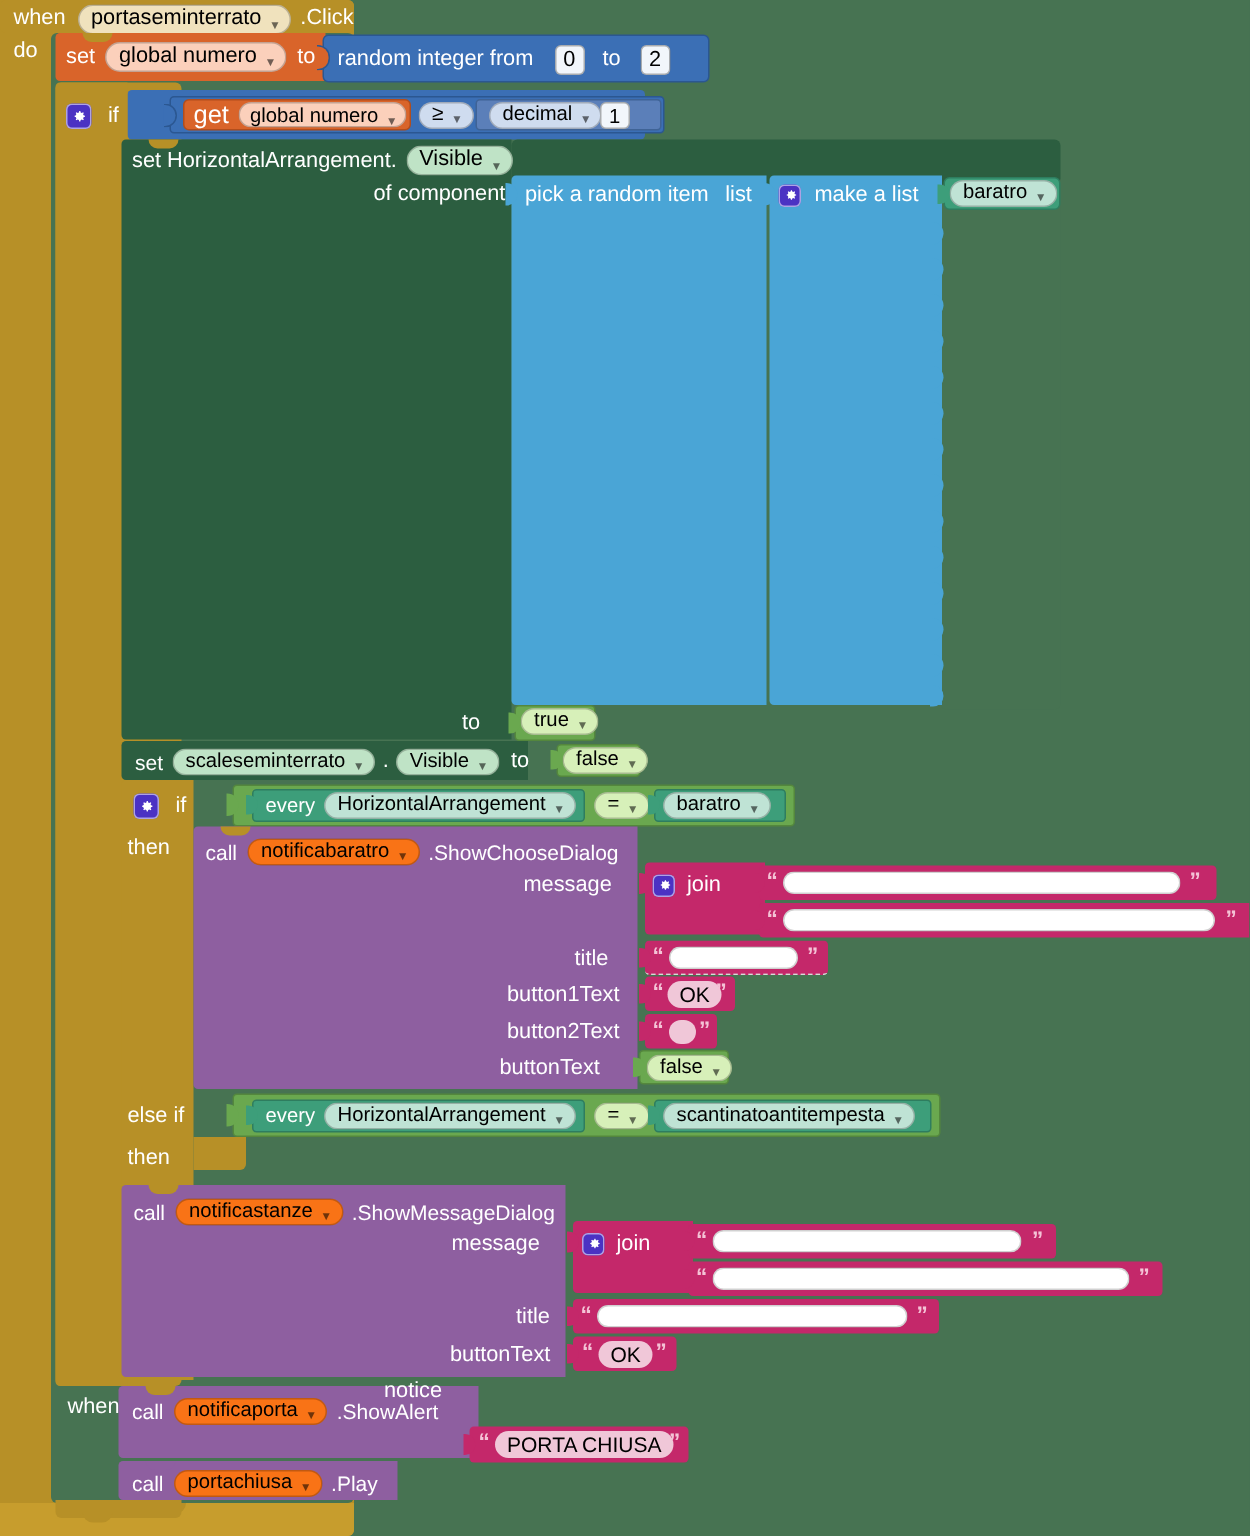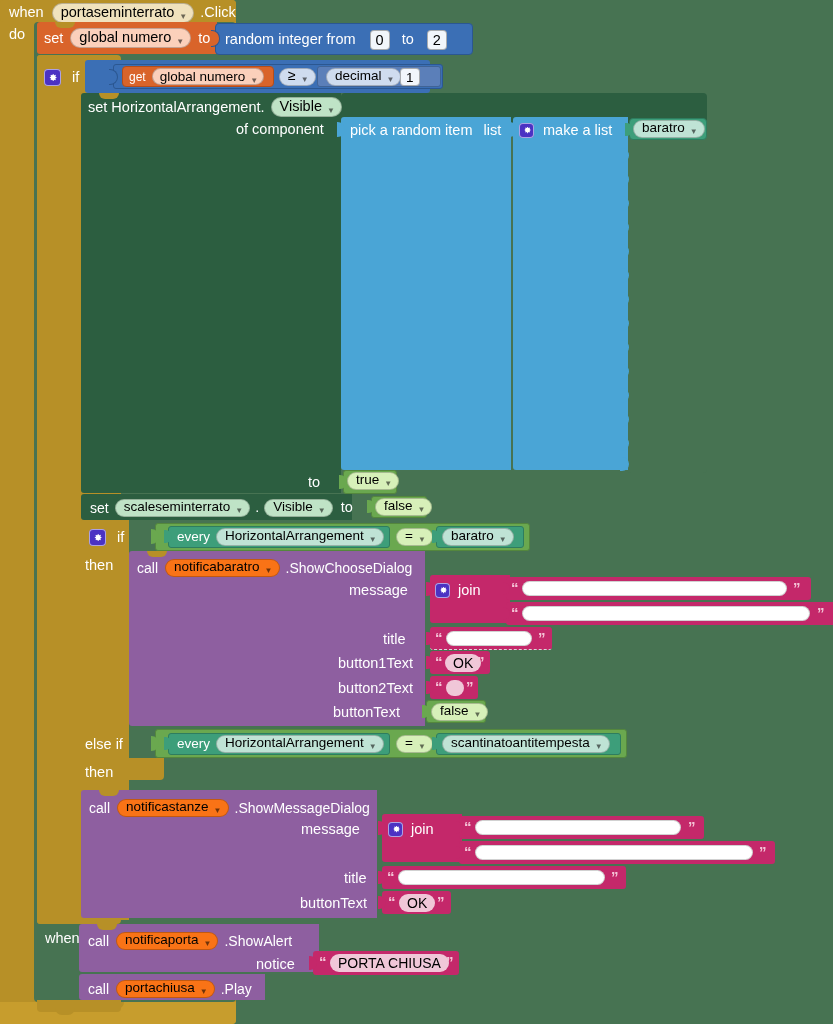--- a/index.html
+++ b/index.html
@@ -117,21 +117,21 @@
         </svg>
     </span>
     <span class="lbl" style="margin-left:11px;">if</span>
   </div>
 
   <div class="blk" style="left:113px;top:64px;width:330px;height:25px;background:#3b6fb5;border:1px solid #2b5791;border-radius:3px;"></div>
   <div class="socket" style="left:109px;top:69px;width:8px;height:14px;background:#3b6fb5;border:1px solid #2b5791;border-left:none;border-radius:0 8px 8px 0;"></div>
 
   <div class="blk" style="left:122px;top:66px;width:152px;height:21px;background:#d9642a;border:1px solid #b24d1c;border-radius:4px;"></div>
   <div class="row" style="left:129px;top:68px;height:17px;">
-    <span class="lbl" style="font-size:12px;">get</span>
+    <span class="lbl" style="font-size:17px;">get</span>
     <span class="fld orange" style="margin-left:6px;height:17px;font-size:13.5px;padding:0 5px 0 7px;">
       <span>global numero</span>
       <span class="car">▼</span>
     </span>
   </div>
 
   <span class="fld blue" style="position:absolute;left:279px;top:68px;height:18px;font-size:14px;">
     <span>≥</span>
     <span class="car">▼</span>
   </span>
@@ -150,21 +150,21 @@
   <div class="blk" style="left:627px;top:123px;width:80px;height:350px;background:#477352;"></div>
   <div class="blk" style="left:99px;top:93px;width:20px;height:6px;background:#b79027;border-radius:0 0 7px 7px;"></div>
 
   <div class="row" style="left:88px;top:97px;height:20px;">
     <span class="lbl">set HorizontalArrangement.</span>
     <span class="fld green" style="margin-left:6px;">
       <span>Visible</span>
       <span class="car">▼</span>
     </span>
   </div>
-  <div class="lbl" style="position:absolute;left:236px;top:122px;">of component</div>
+  <div class="lbl" style="position:absolute;left:249px;top:122px;">of component</div>
 
   <div class="blk" style="left:341px;top:117px;width:170px;height:353px;background:#4aa5d6;border-radius:3px 0 0 3px;"></div>
   <div class="socket" style="left:337px;top:122px;width:8px;height:15px;background:#4aa5d6;border-radius:0 8px 8px 0;"></div>
   <div class="row" style="left:350px;top:121px;height:18px;">
     <span class="lbl">pick a random item</span>
     <span class="lbl" style="margin-left:11px;">list</span>
   </div>
 
   <div class="blk" style="left:513px;top:117px;width:115px;height:353px;background:#4aa5d6;border-radius:3px 0 0 3px;"></div>
   <div class="socket" style="left:509px;top:122px;width:8px;height:15px;background:#4aa5d6;border-radius:0 8px 8px 0;"></div>
@@ -416,21 +416,21 @@
   <div class="blk" style="left:79px;top:924px;width:240px;height:48px;background:#8e5fa0;border-radius:3px 0 0 3px;"></div>
   <div class="blk" style="left:97px;top:924px;width:20px;height:6px;background:#b79027;border-radius:0 0 7px 7px;"></div>
   <div class="row" style="left:88px;top:931px;height:19px;">
     <span class="lbl" style="font-size:14px;">call</span>
     <span class="fld purple" style="margin-left:7px;height:18px;font-size:13.5px;">
       <span>notificaporta</span>
       <span class="car">▼</span>
     </span>
     <span class="lbl" style="margin-left:6px;font-size:14px;">.ShowAlert</span>
   </div>
-  <div class="lbl" style="position:absolute;left:256px;top:957px;text-align:right;">notice</div>
+  <div class="lbl" style="position:absolute;left:256px;top:920px;text-align:right;">notice</div>
 
   <div class="blk" style="left:313px;top:951px;width:146px;height:24px;background:#c4286a;border-radius:3px;"></div>
   <div class="socket" style="left:309px;top:956px;width:8px;height:14px;background:#c4286a;border-radius:0 8px 8px 0;"></div>
   <span class="quote" style="position:absolute;left:319px;top:954px;">“</span>
   <span style="position:absolute;left:330px;top:954px;background:#f0c7d8;border-radius:9px;padding:1px 8px;font-size:14px;color:#000;">PORTA CHIUSA</span>
   <span class="quote" style="position:absolute;left:446px;top:954px;">”</span>
 
   <div class="blk" style="left:79px;top:974px;width:186px;height:26px;background:#8e5fa0;border-radius:3px 0 0 3px;"></div>
   <div class="blk" style="left:97px;top:974px;width:20px;height:6px;background:#8e5fa0;border-radius:0 0 7px 7px;"></div>
   <div class="blk" style="left:97px;top:1000px;width:20px;height:6px;background:#8e5fa0;border-radius:0 0 7px 7px;"></div>

